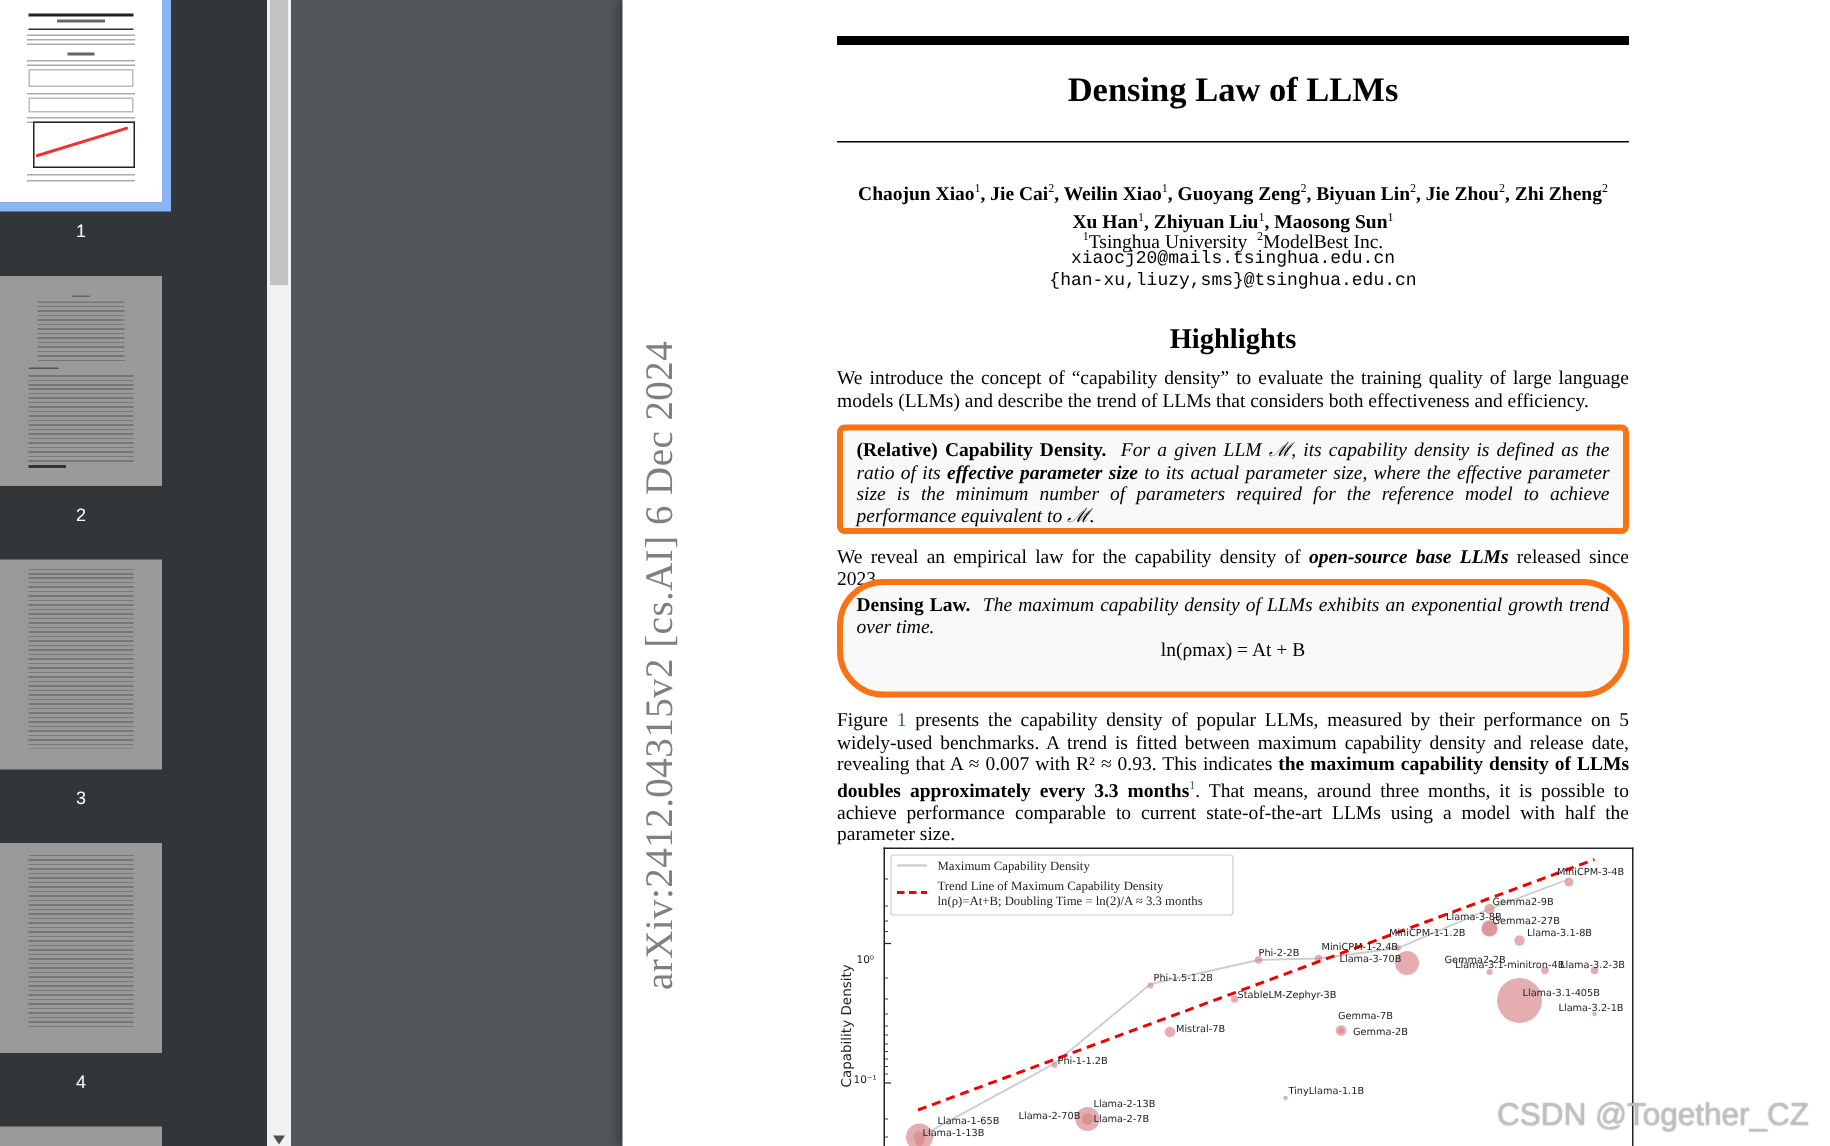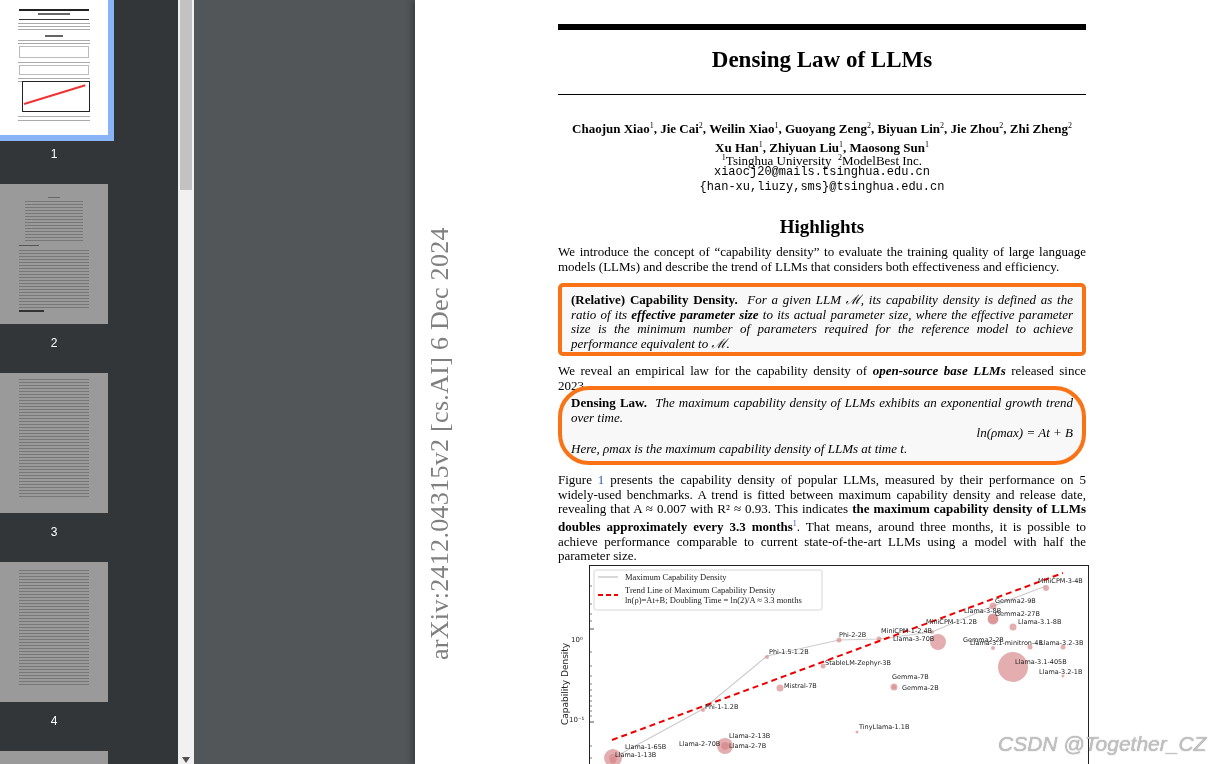--- a/index.html
+++ b/index.html
@@ -39,31 +39,31 @@
   #email2 { top: 180px; }
   #highlights-h { top: 216px; text-align: center; font-size: 19px; font-weight: bold; }
   .para { font-size: 13px; line-height: 14.6px; text-align: justify; }
   #intro-p { top: 245px; }
   .box { position: absolute; left: 558px; width: 528px; border: 4px solid #f97316; border-radius: 5px; background: #f8f8f8; padding: 6px 9px 6px 9px; font-size: 13px; line-height: 14.6px; text-align: justify; }
   #box1 { top: 283px; height: 73px; }
   #box2 { top: 386px; height: 79px; border-radius: 31px; }
   .box b { font-weight: bold; font-style: normal; }
   .box i { font-style: italic; }
   #reveal-p { top: 364px; }
-  #formula { text-align: right; font-style: italic; margin: 1px 0; }
+  #formula { text-align: center; margin: 1px 0; }
   #figure-p { top: 473px; }
   .link { color: #2a5db0; }
 
   
   #chart { position: absolute; left: 589px; top: 565px; width: 500px; height: 220px; border-left: 1.5px solid #222; border-top: 1.5px solid #222; border-right: 1.5px solid #222; background: #fff; }
   #chart-svg { position: absolute; left: 0; top: 0; }
   #ylabel { position: absolute; left: 560px; top: 725px; transform-origin: left top; transform: rotate(-90deg); font-family: "DejaVu Sans", sans-serif; font-size: 9px; color: #222; white-space: nowrap; }
   .ytick { position: absolute; font-family: "DejaVu Sans", sans-serif; font-size: 7px; color: #222; }
 
-  #watermark { position: absolute; left: 998px; top: 732px; font-family: "Liberation Sans", sans-serif; font-size: 21px; color: rgba(200,200,200,0.85); text-shadow: 0 0 1px #888; white-space: nowrap; font-style: italic; }
+  #watermark { position: absolute; left: 998px; top: 732px; font-family: "Liberation Sans", sans-serif; font-size: 21px; color: rgba(200,200,200,0.85); text-shadow: 0 0 1px #888; white-space: nowrap; }
 </style>
 </head>
 <body>
 
 <div id="app">
 
   <div id="sidebar">
 
     <div class="thumb selected" style="top:0; height:135px;">
       <div style="position:absolute;left:19px;top:9px;width:70px;height:1.5px;background:#222;"></div>
@@ -154,21 +154,20 @@
   </div>
 
   <div class="content para" id="reveal-p">
     <span>We reveal an empirical law for the capability density of </span><b><i>open-source base LLMs</i></b><span> released since 2023.</span>
   </div>
 
   <div class="box" id="box2">
     <b>Densing Law.</b>&nbsp;
     <i>The maximum capability density of LLMs exhibits an exponential growth trend over time.</i>
     <div id="formula">ln(ρmax) = At + B</div>
-    <i>Here, ρmax is the maximum capability density of LLMs at time t.</i>
   </div>
 
   <div class="content para" id="figure-p">
     <span>Figure </span><span class="link">1</span><span> presents the capability density of popular LLMs, measured by their performance on 5 widely-used benchmarks. A trend is fitted between maximum capability density and release date, revealing that A ≈ 0.007 with R² ≈ 0.93. This indicates </span><b>the maximum capability density of LLMs doubles approximately every 3.3 months</b><sup class="link" style="font-size:8px;">1</sup><span>. That means, around three months, it is possible to achieve performance comparable to current state-of-the-art LLMs using a model with half the parameter size.</span>
   </div>
 
   <div id="chart">
     <svg id="chart-svg" width="500" height="200">
 
       <g>

